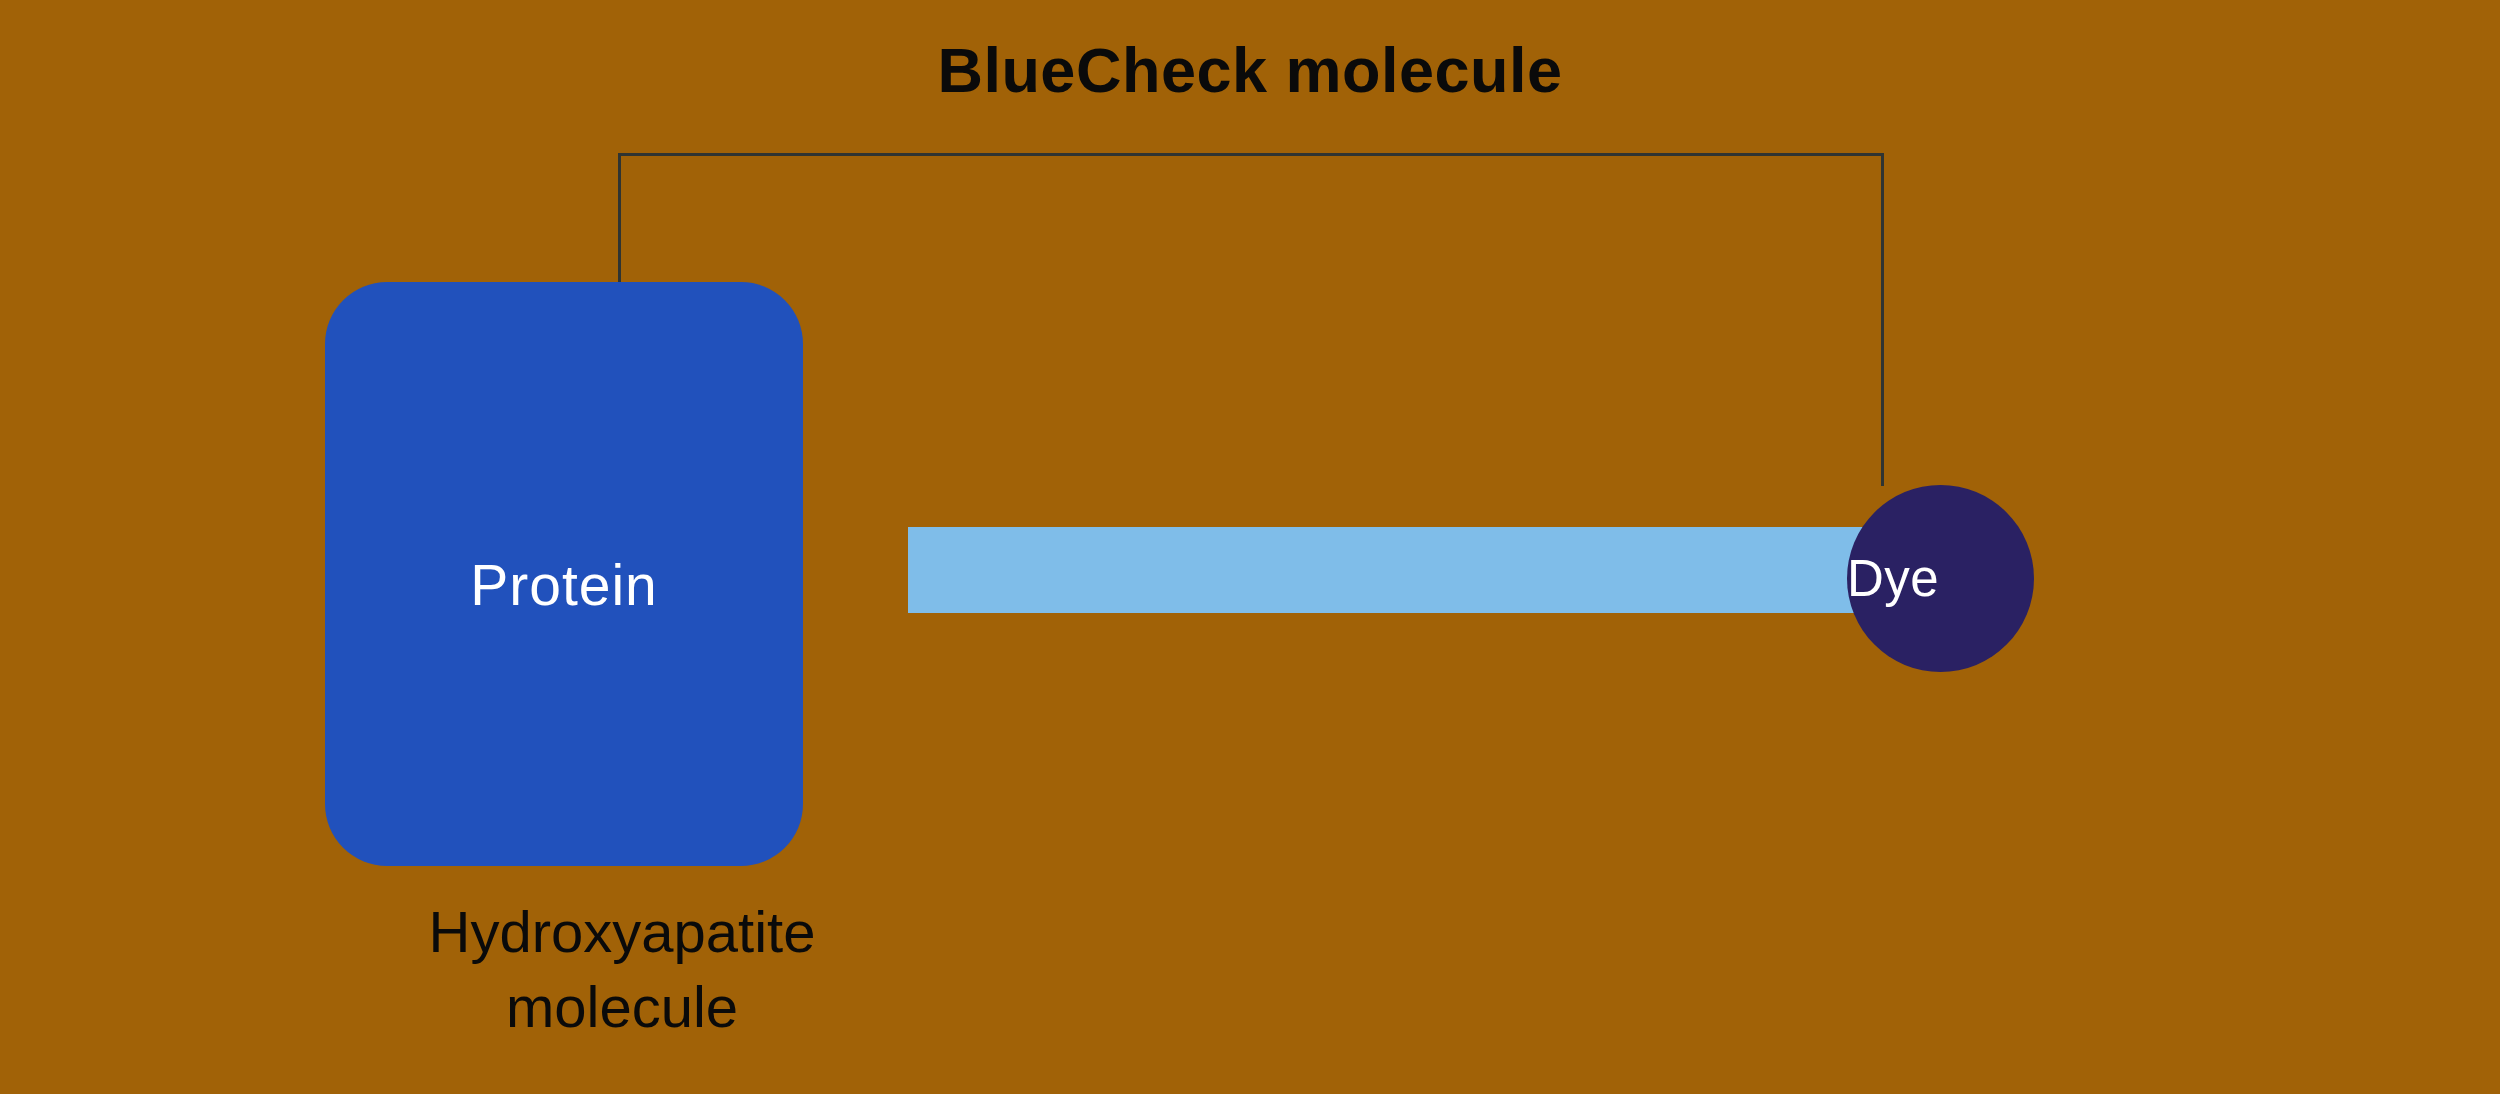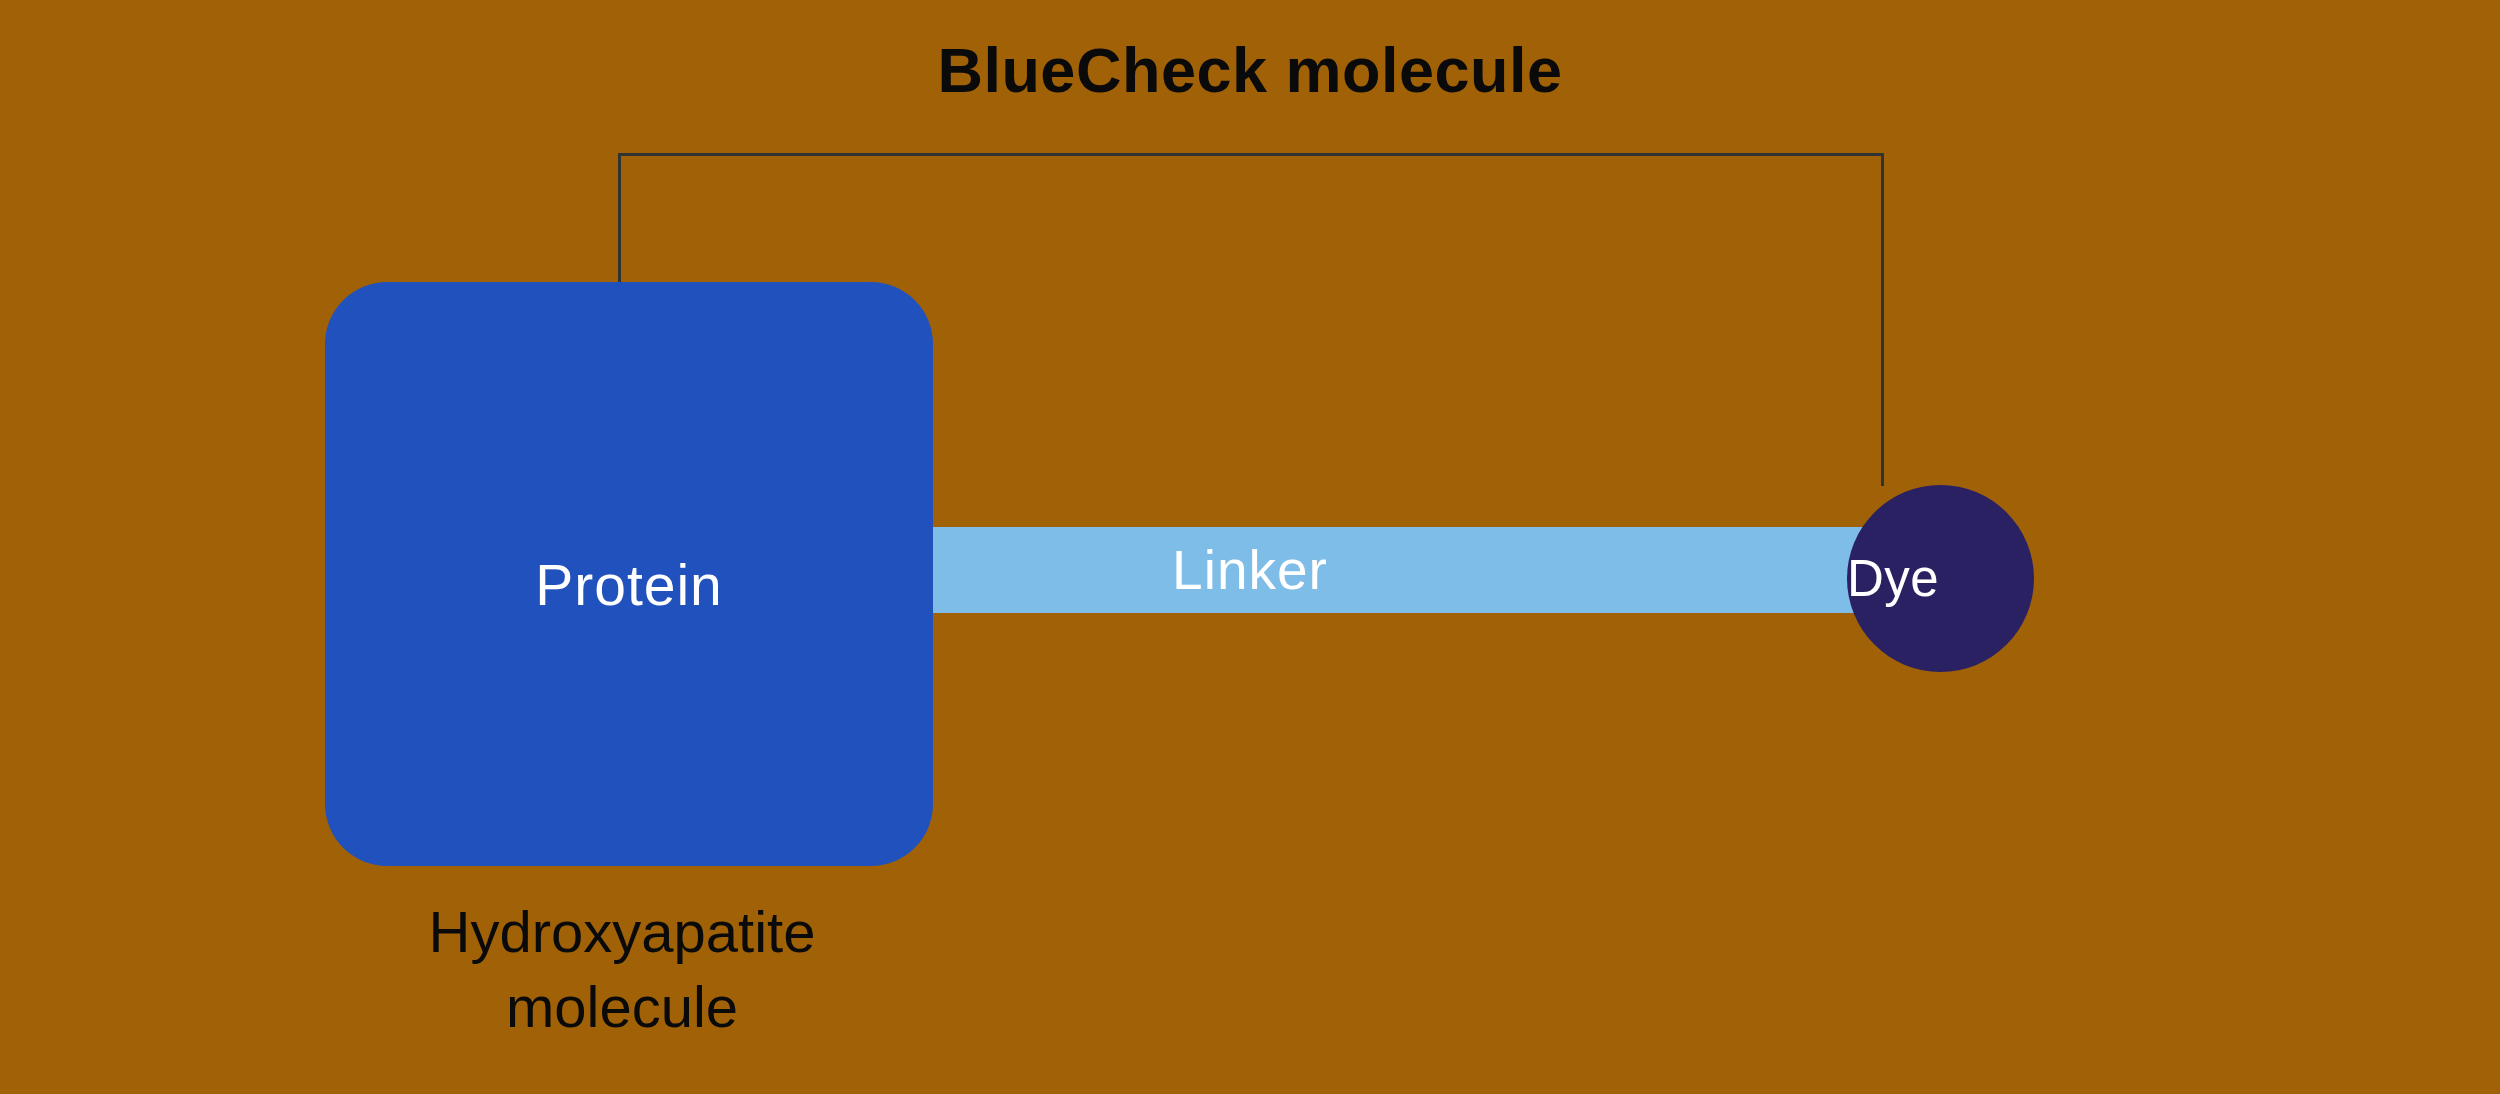--- a/index.html
+++ b/index.html
@@ -50,21 +50,21 @@
   }
   .bracket-v.right {
     left: 1881px;
     top: 153px;
     height: 333px;
   }
   .protein {
     position: absolute;
     left: 325px;
     top: 282px;
-    width: 608px;
+    width: 478px;
     height: 584px;
     border-radius: 62px;
     display: flex;
     align-items: center;
     justify-content: center;
     padding-top: 22px;
     box-sizing: border-box;
     z-index: 2;
   }
   .protein .node-label {
@@ -136,21 +136,20 @@
 
   <div class="bracket-h"></div>
   <div class="bracket-v left"></div>
   <div class="bracket-v right"></div>
 
   <div class="protein" style="background-color: rgb(33, 81, 188);">
     <span class="node-label">Protein</span>
   </div>
 
   <div class="linker" style="background-color: rgb(127, 189, 233);"></div>
-  <div class="linker-label">Linker</div>
 
   <div class="dye" style="background-color: rgb(42, 33, 99);">
     <span class="node-label">Dye</span>
   </div>
 
   <div class="caption left">
     <span>Hydroxyapatite</span><br>
     <span>molecule</span>
   </div>
 

